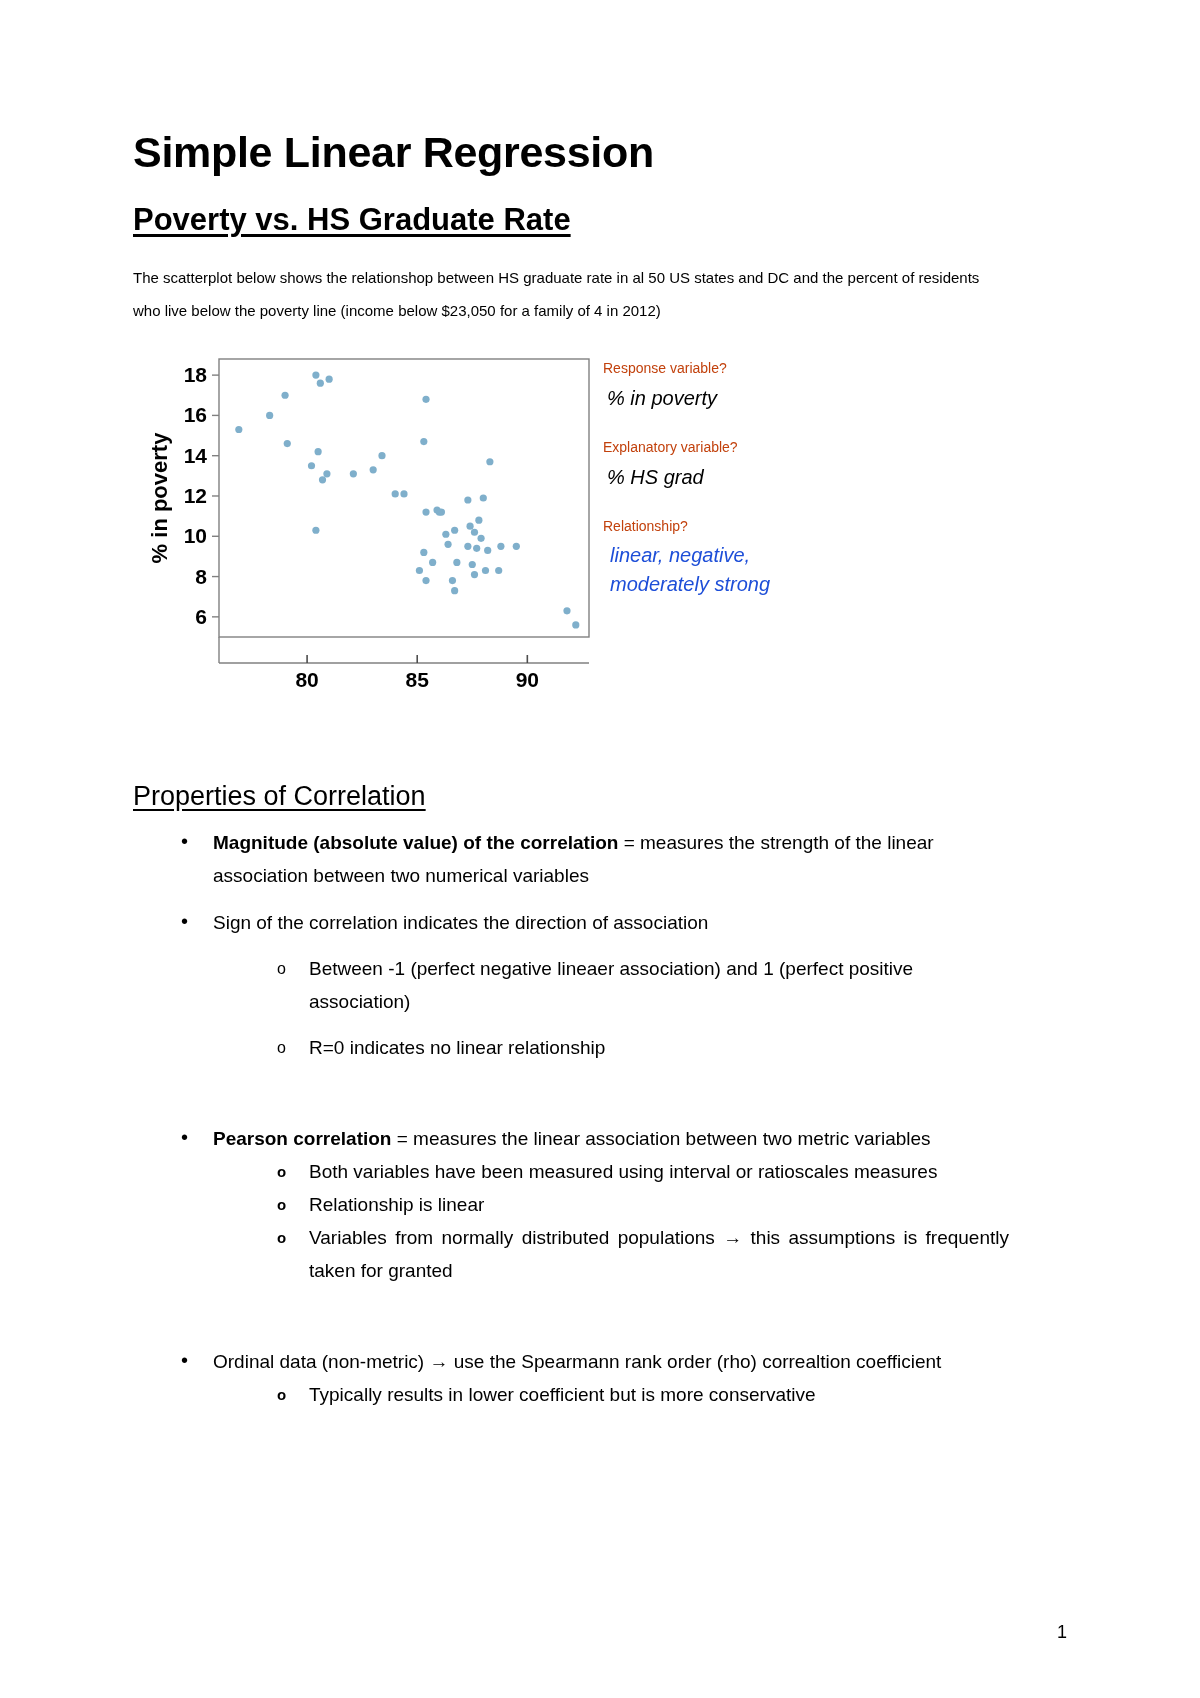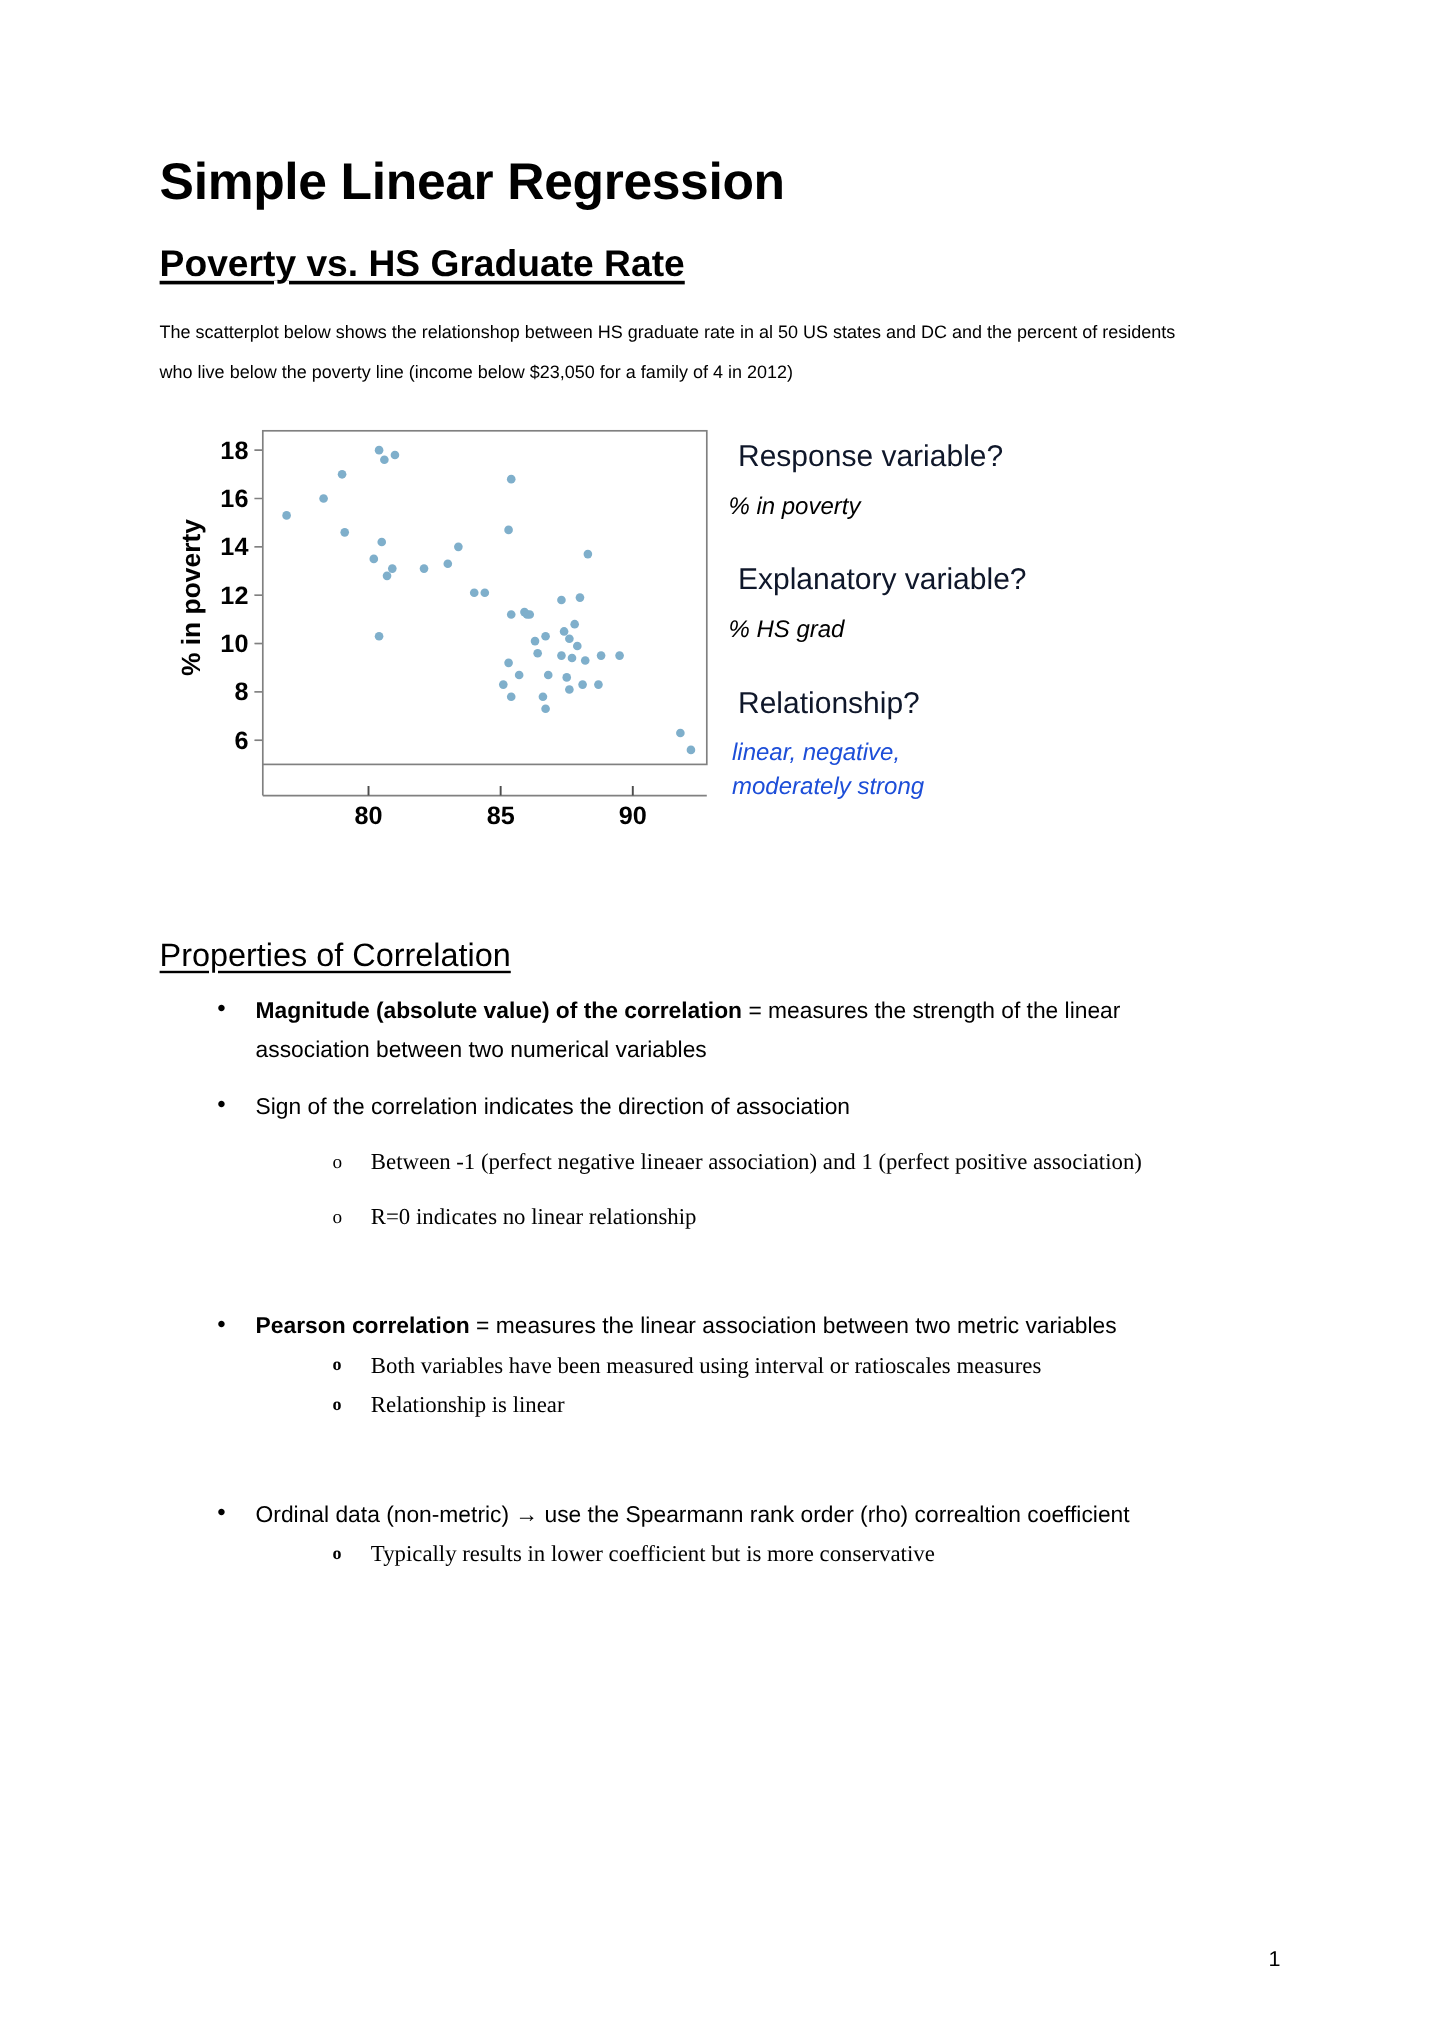--- a/index.html
+++ b/index.html
@@ -77,24 +77,24 @@
   }
   .chart-svg { display: block; }
 
   .annot {
     position: absolute;
     left: 470px;
     top: 4px;
     width: 400px;
   }
   .annot-q {
-    color: #0f172a;
-    font-size: 25px;
+    color: #c2410c;
+    font-size: 14px;
     line-height: 30px;
-    margin: 12px;
+    margin: 0;
   }
   .annot-a {
     color: #000000;
     font-style: italic;
     font-size: 20px;
     line-height: 30px;
     margin: 0 0 0 4px;
   }
   .annot-gap { height: 19px; }
   .annot-a2 {
@@ -124,21 +124,20 @@
     left: 3px;
     top: -1px;
     font-size: 20px;
   }
   ul.lv1 > li.tight { margin-top: 0; }
 
   ul.lv2 {
     margin: 12px 4px 0 0;
     padding: 0 0 0 60px;
     list-style: none;
-    font-family: Liberation Serif, serif;
   }
   ul.lv2 > li {
     position: relative;
     font-size: 19px;
     line-height: 33px;
     padding-left: 36px;
     margin-top: 13px;
   }
   ul.lv2 > li::before {
     content: "o";
@@ -299,20 +298,21 @@
     </ul>
 
     <div class="spacer-mid"></div>
 
     <ul class="lv1">
       <li class="tight">
         <span class="bold">Pearson correlation</span><span> = measures the linear association between two metric variables</span>
         <ul class="lv2 sub-tight bold-marker">
           <li>Both variables have been measured using interval or ratioscales measures</li>
           <li>Relationship is linear</li>
+          <li class="jst">Variables from normally distributed populations → this assumptions is frequently taken for granted</li>
         </ul>
       </li>
     </ul>
 
     <div class="spacer-mid"></div>
 
     <ul class="lv1">
       <li class="tight jst">
         <span>Ordinal data (non-metric) → use the Spearmann rank order (rho) correaltion coefficient</span>
         <ul class="lv2 sub-tight bold-marker">

